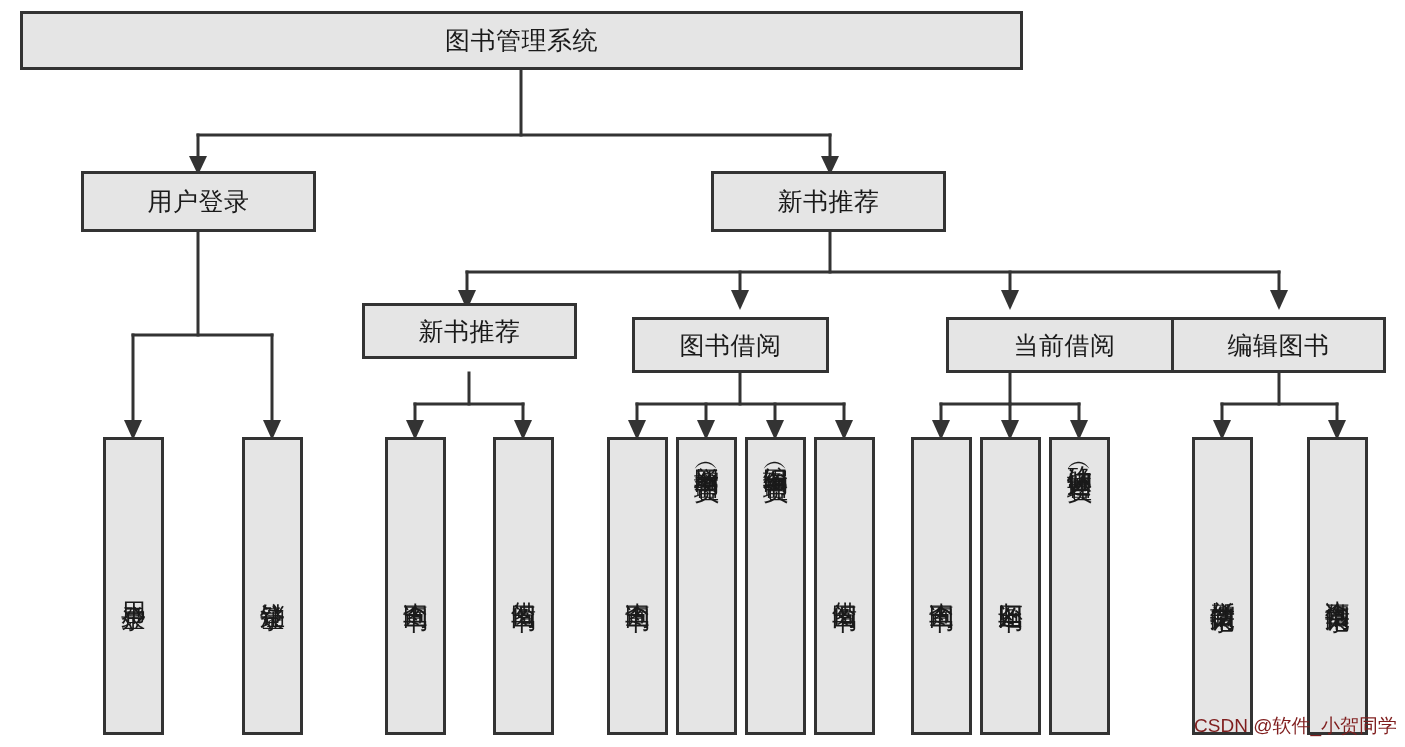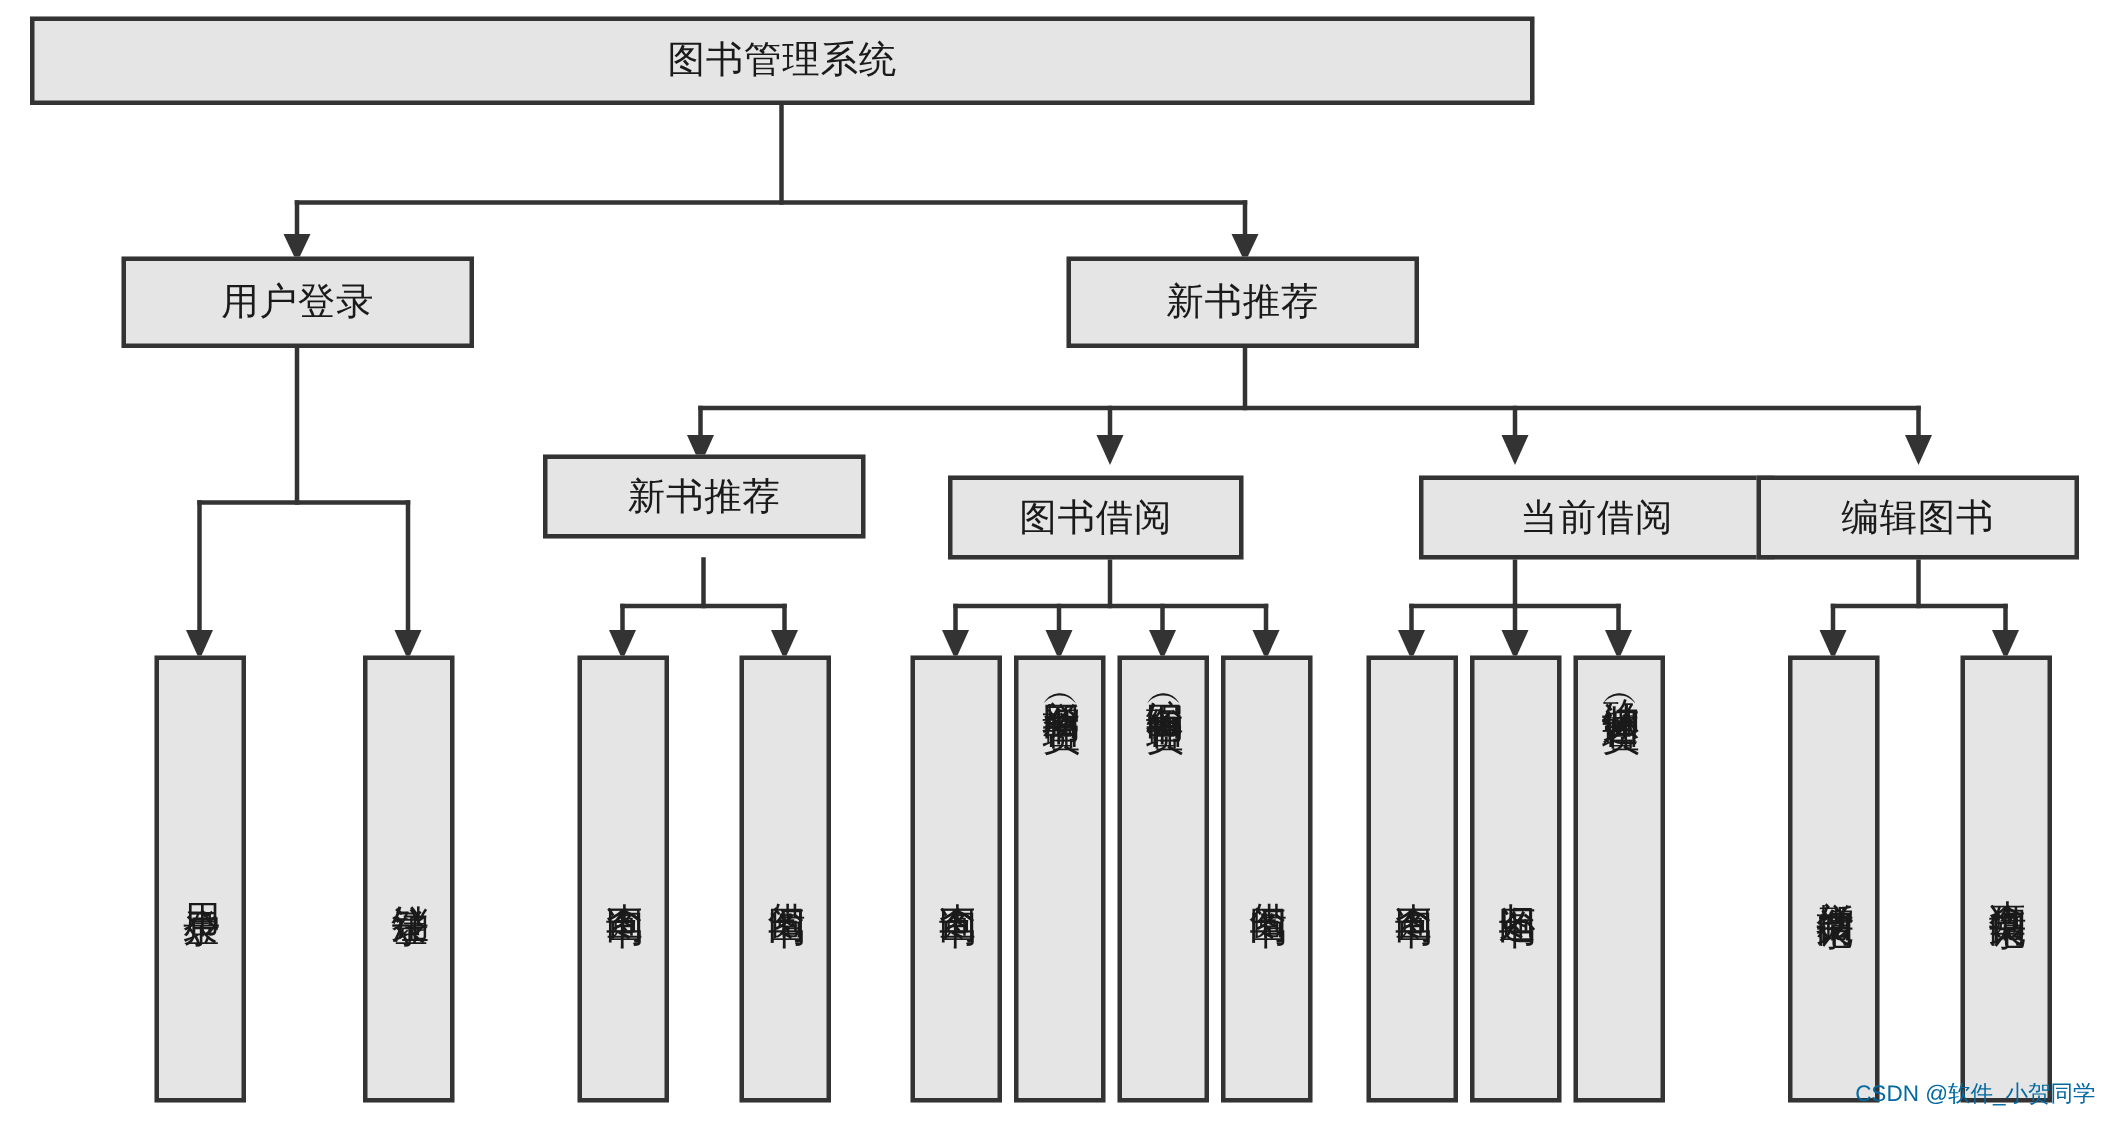--- a/index.html
+++ b/index.html
@@ -59,22 +59,22 @@
     white-space: nowrap;
   }
   .node-box.vert.mid {
     align-items: center;
     padding-top: 0;
   }
   #watermark {
     position: absolute;
     right: 8px;
     bottom: 8px;
-    font-size: 15px;
-    color: #0369a1;
+    font-size: 19px;
+    color: #7f1d1d;
     white-space: nowrap;
     pointer-events: none;
   }
 </style>
 </head>
 <body>
 
 <div id="canvas">
 
   <svg id="diagram-svg" viewBox="0 0 1405 747" xmlns="http://www.w3.org/2000/svg">

